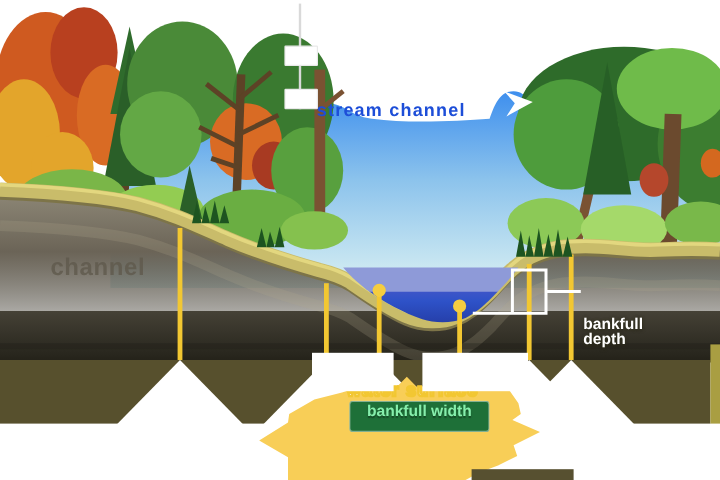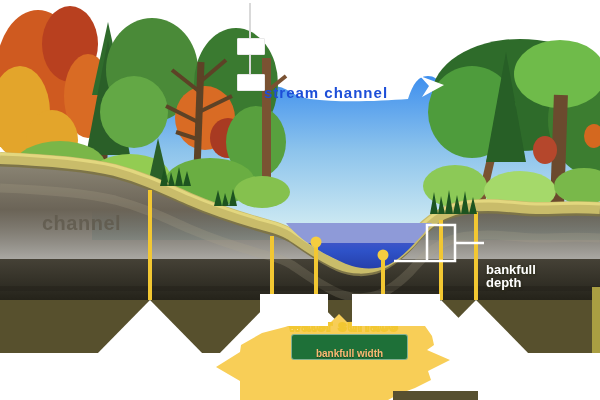--- a/index.html
+++ b/index.html
@@ -3,23 +3,23 @@
 <meta charset="utf-8">
 <style>
   html,body{margin:0;padding:0;background:#ffffff;}
   #stage{position:relative;width:600px;height:400px;overflow:hidden;background:#ffffff;
          font-family:"Liberation Sans",sans-serif;}
   #art{position:absolute;left:0;top:0;}
   .lbl{position:absolute;white-space:nowrap;}
   #bedrock-label{left:42px;top:212px;font-size:20px;font-weight:bold;color:#5f594c;opacity:.78;letter-spacing:.5px;}
   #bankfull-depth-label{left:486px;top:227px;width:80px;font-size:13px;line-height:13px;font-weight:bold;color:#ffffff;
       white-space:normal;text-shadow:0 1px 3px rgba(45,45,25,.95),0 0 2px rgba(45,45,25,.7);margin-top:36px;}
-  .badge{position:absolute;display:flex;align-items:flex-end;justify-content:center;
+  .badge{position:absolute;display:flex;align-items:flex-start;justify-content:center;
       background:#1e7038;border:1px solid rgba(255,255,255,.45);border-radius:3px;
-      color:#fdba74;font-weight:bold;font-size:10px;text-shadow:0 1px 1px rgba(0,0,0,.35);}
+      color:#86efac;font-weight:bold;font-size:13px;text-shadow:0 1px 1px rgba(0,0,0,.35);}
   #bankfull-width-badge{left:291px;top:334px;width:115px;height:24px;}
   #hydrologic-floodplain-badge{left:228px;top:373px;width:171px;height:25px;}
   #water-surface-label{left:289px;top:317px;font-size:15px;font-weight:bold;color:#ffffff;
       -webkit-text-stroke:2px #f2c732;letter-spacing:1px;}
   .cover{position:absolute;background:#ffffff;}
   #ws-cover-left{left:260px;top:294px;width:68px;height:32px;}
   #ws-cover-right{left:352px;top:294px;width:88px;height:32px;}
   #sky-label{left:264px;top:84px;font-size:15px;font-weight:bold;color:#1d4ed8;letter-spacing:1px;}
   .legend-box{position:absolute;width:26px;height:15px;background:#ffffff;border:1px solid #e9e9e9;border-radius:1px;}
   #legend-box-1{left:237px;top:38px;}

